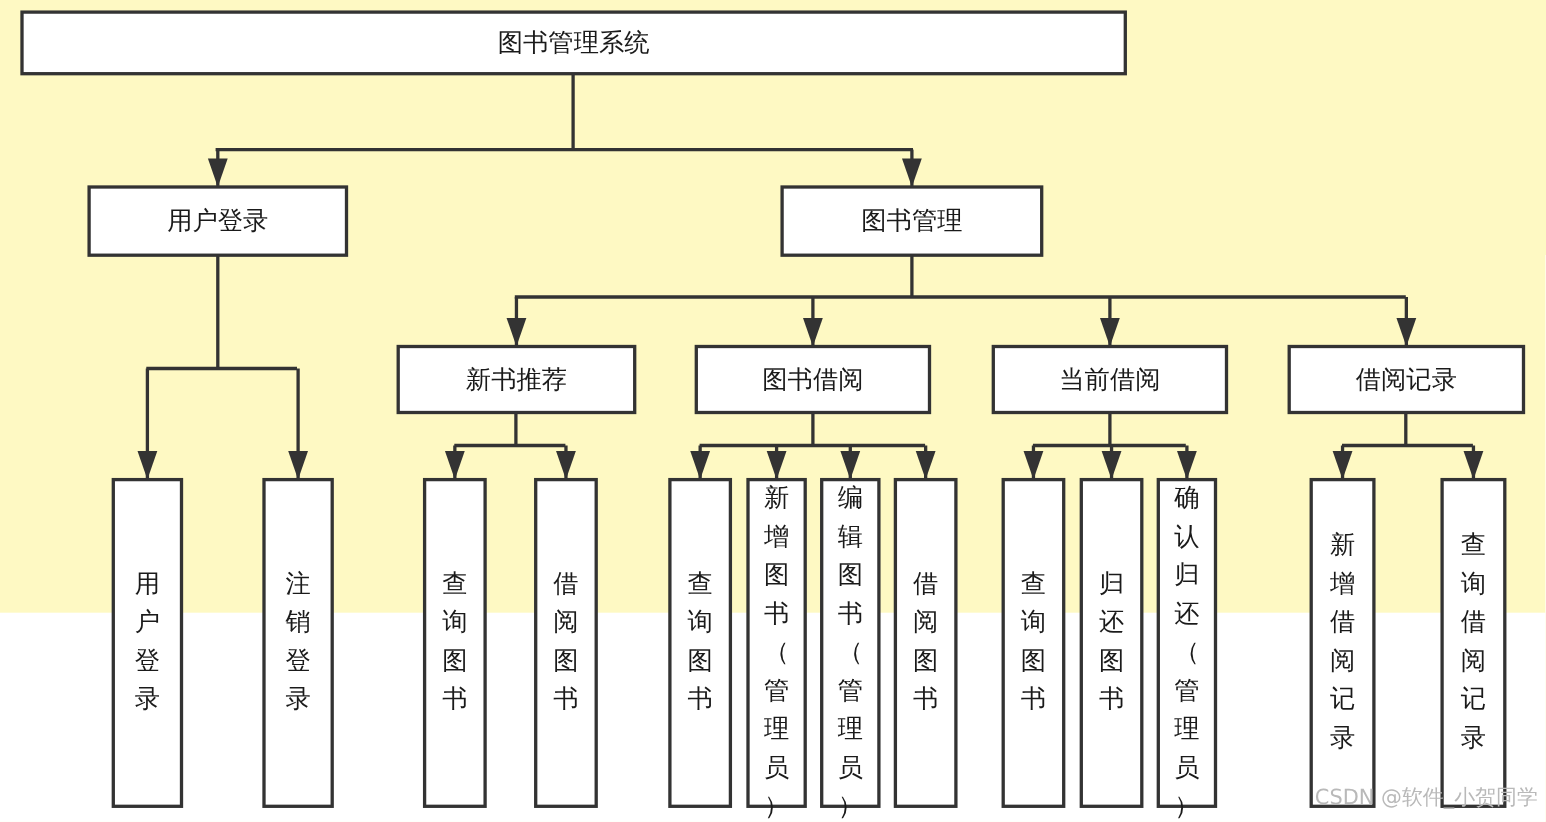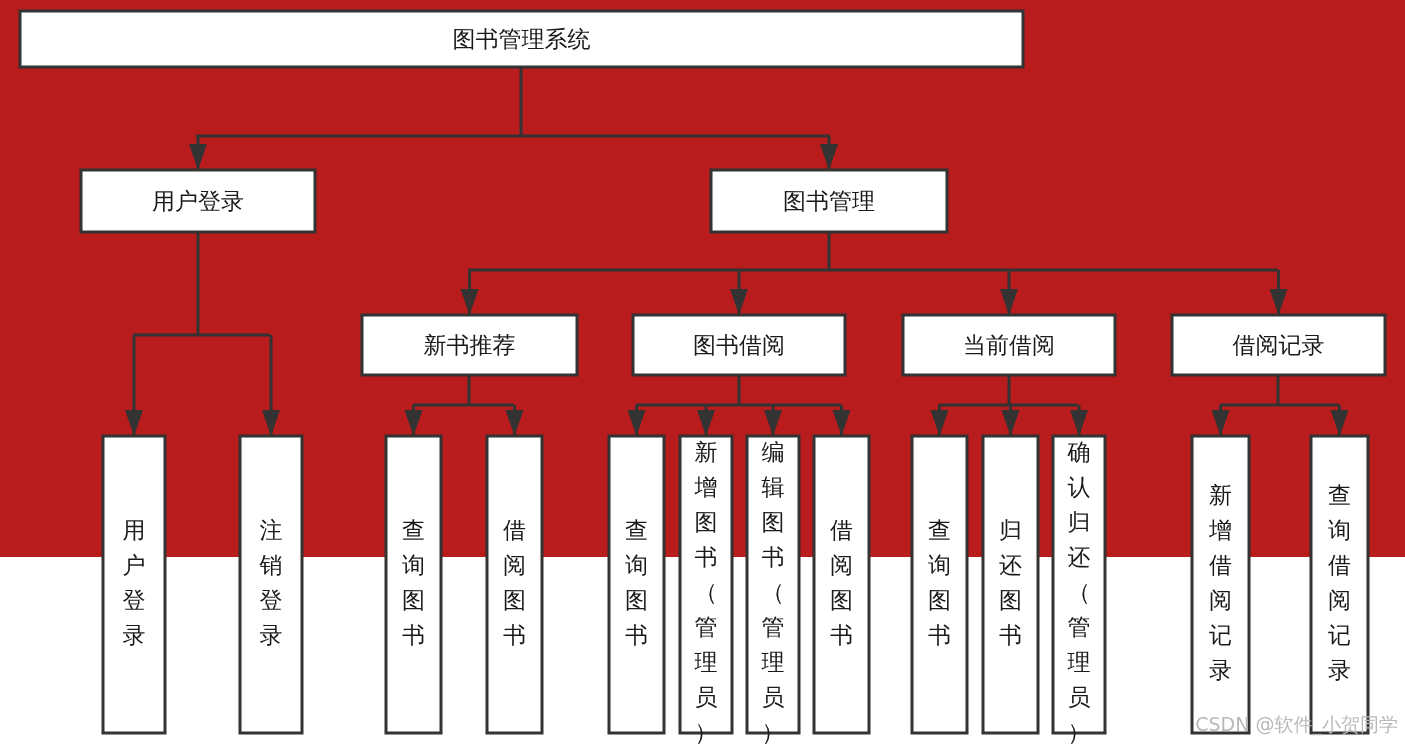--- a/index.html
+++ b/index.html
@@ -11,21 +11,21 @@
   body {
     width: 1405px;
     height: 747px;
     font-family: "DejaVu Sans", "Liberation Sans", sans-serif;
     overflow: hidden;
   }
   #diagram-root {
     position: relative;
     width: 1405px;
     height: 557px;
-    background: #b91c1c;
+    background: #fef9c3;
   }
   svg#flow-svg {
     position: absolute;
     left: 0;
     top: 0;
     width: 1405px;
     height: 747px;
     display: block;
   }
   .node-box {

